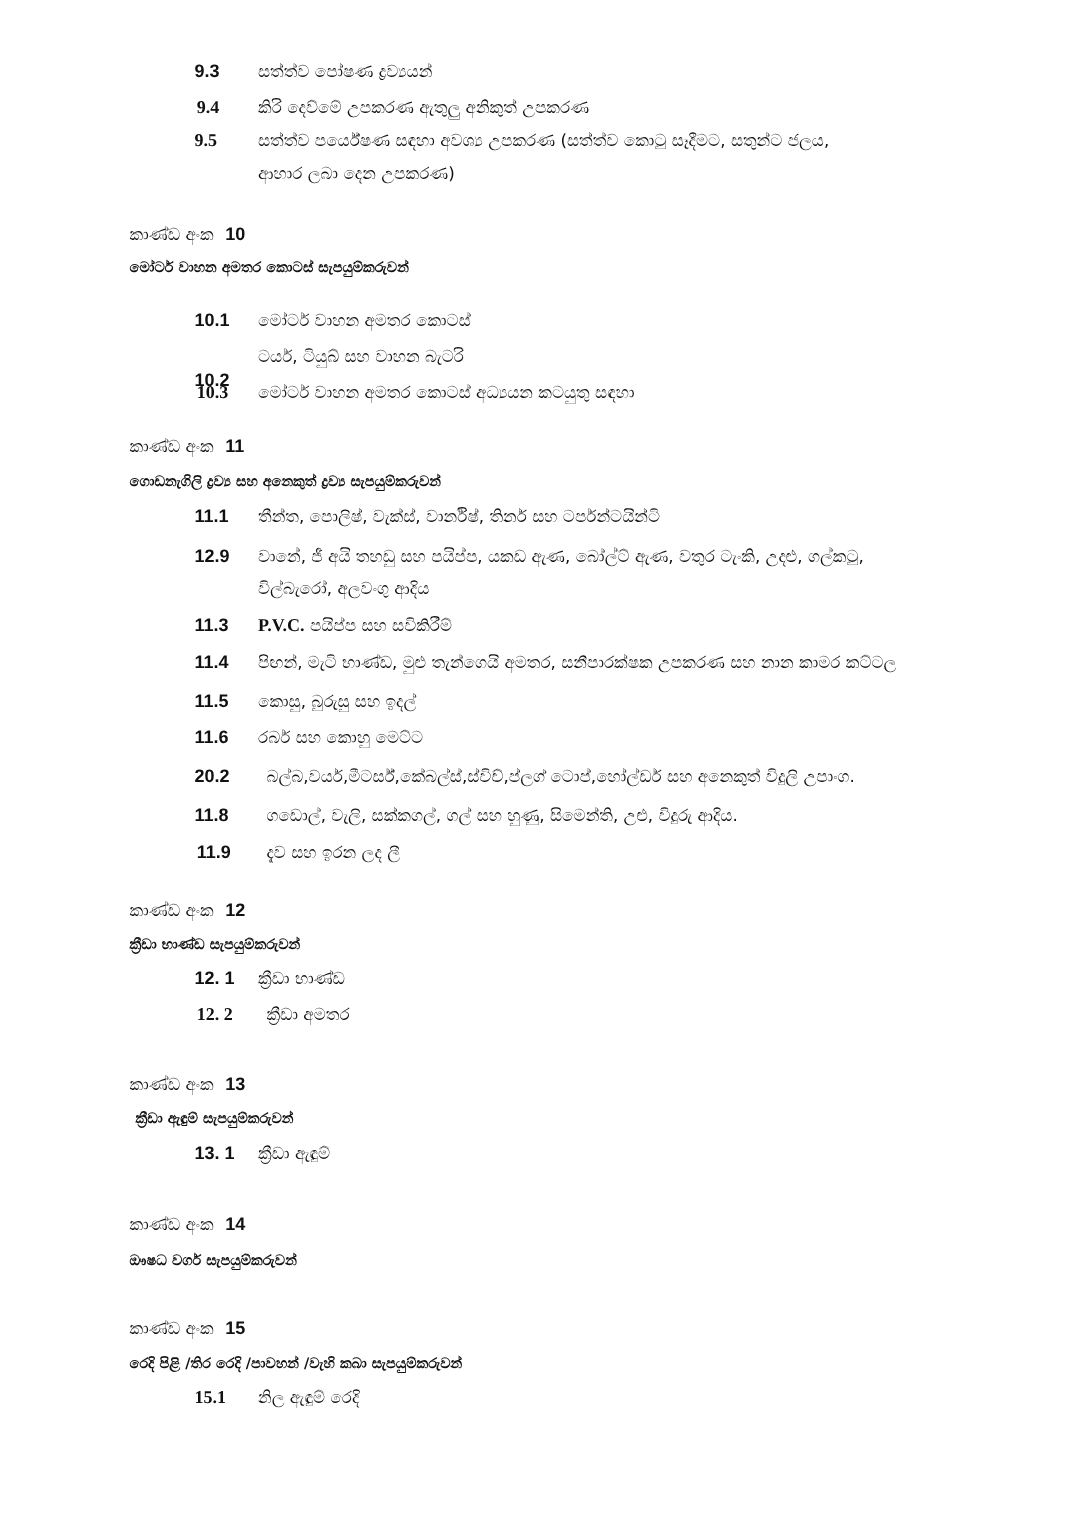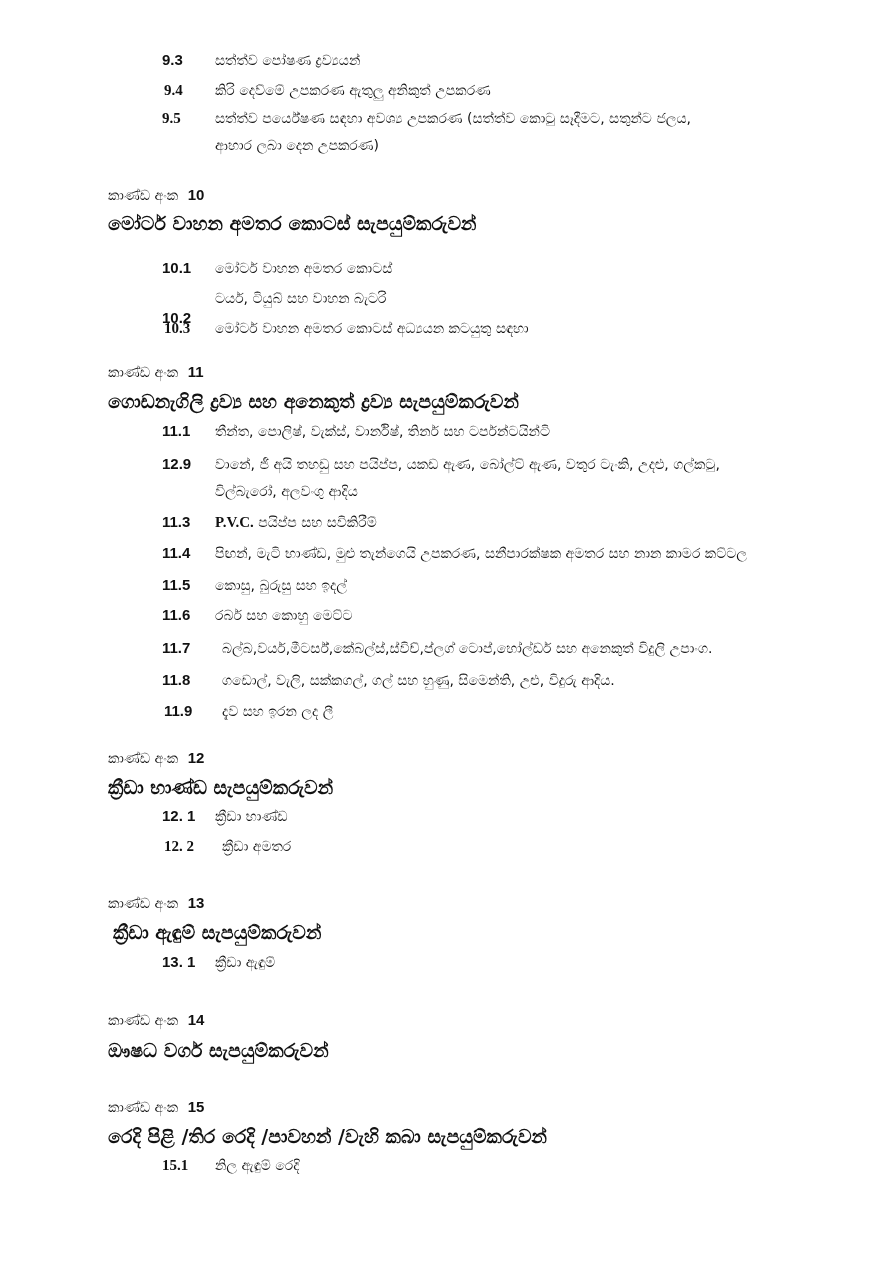--- a/index.html
+++ b/index.html
@@ -6,21 +6,21 @@
   body { width: 892px; height: 1262px; position: relative; overflow: hidden;
          font-family: "DejaVu Sans", sans-serif; color: #111; }
   .line { position: absolute; white-space: nowrap; font-size: 15px; line-height: 20px; }
   .num { position: absolute; white-space: nowrap; font-size: 15px; line-height: 20px; }
   .num.sans { font-family: "Liberation Sans", sans-serif; font-weight: bold; }
   .num.serif { font-family: "Liberation Serif", serif; font-weight: bold; font-size: 15px; }
   .txt { position: absolute; white-space: nowrap; font-size: 14px; line-height: 20px;
          font-family: "DejaVu Sans", sans-serif; }
   .cat-label { font-family: "DejaVu Sans", sans-serif; font-size: 14px; }
   .cat-num { font-family: "Liberation Sans", sans-serif; font-weight: bold; font-size: 15px; }
-  .heading { font-family: "DejaVu Sans", sans-serif; font-size: 19px; font-weight: bold; }
+  .heading { font-family: "DejaVu Sans", sans-serif; font-size: 12px; font-weight: bold; }
   .pvc { font-family: "Liberation Serif", serif; font-weight: bold; font-size: 15px; }
 </style>
 </head>
 <body>
 
 <div id="doc">
     <div class="num sans" style="left: 162px; top: 50px;">9.3</div>
     <div class="txt" style="left: 215px; top: 50px;"><span>සත්ත්ව පෝෂණ ද්‍රව්‍යයන්</span></div>
     <div class="num serif" style="left: 164px; top: 80px;">9.4</div>
     <div class="txt" style="left: 215px; top: 80px;"><span>කිරි දෙව්මේ උපකරණ ඇතුලු අනිකුත් උපකරණ</span></div>
@@ -38,26 +38,26 @@
     <div class="line" style="left: 108px; top: 362px;"><span class="cat-label">කාණ්ඩ අංක</span>&nbsp;&nbsp;<span class="cat-num">11</span></div>
     <div class="line heading" style="left: 108px; top: 391px;">ගොඩනැගිලි ද්‍රව්‍ය සහ අනෙකුත් ද්‍රව්‍ය  සැපයුම්කරුවන්</div>
     <div class="num sans" style="left: 162px; top: 421px;">11.1</div>
     <div class="txt" style="left: 215px; top: 421px;"><span>තීන්ත, පොලිෂ්, වැක්ස්, වාර්නිෂ්, තිනර් සහ ටර්පන්ටයින්ටි</span></div>
     <div class="num sans" style="left: 162px; top: 454px;">12.9</div>
     <div class="txt" style="left: 215px; top: 454px;"><span>වානේ, ජී අයි තහඩු සහ පයිප්ප, යකඩ ඇණ, බෝල්ට් ඇණ, වතුර ටැංකි, උදළු, ගල්කටු,</span></div>
     <div class="txt" style="left: 215px; top: 481px;"><span>විල්බැරෝ, අලවංගු ආදිය</span></div>
     <div class="num sans" style="left: 162px; top: 512px;">11.3</div>
     <div class="txt" style="left: 215px; top: 512px;"><span class="pvc">P.V.C.</span> <span>පයිප්ප සහ සවිකිරීම්</span></div>
     <div class="num sans" style="left: 162px; top: 543px; text-align: right;">11.4</div>
-    <div class="txt" style="left: 215px; top: 543px;"><span>පිඟන්, මැටි භාණ්ඩ, මුළු තැන්ගෙයි උපකරණ, සනීපාරක්ෂක අමතර සහ නාන කාමර කට්ටල</span></div>
+    <div class="txt" style="left: 215px; top: 543px;"><span>පිඟන්, මැටි භාණ්ඩ, මුළු තැන්ගෙයි අමතර, සනීපාරක්ෂක උපකරණ සහ නාන කාමර කට්ටල</span></div>
     <div class="num sans" style="left: 162px; top: 575px;">11.5</div>
     <div class="txt" style="left: 215px; top: 575px;"><span>කොසු, බුරුසු සහ ඉදල්</span></div>
     <div class="num sans" style="left: 162px; top: 605px;">11.6</div>
     <div class="txt" style="left: 215px; top: 605px;"><span>රබර් සහ කොහු මෙට්ට</span></div>
-    <div class="num sans" style="left: 162px; top: 638px;">11.7</div>
+    <div class="num sans" style="left: 162px; top: 638px;">20.2</div>
     <div class="txt" style="left: 222px; top: 638px;"><span>බල්බ,වයර්,මීටර්ස්,කේබල්ස්,ස්විච්,ප්ලග් ටොප්,හෝල්ඩර් සහ අනෙකුත් විදුලි උපාංග.</span></div>
     <div class="num sans" style="left: 162px; top: 670px;">11.8</div>
     <div class="txt" style="left: 222px; top: 670px;"><span>ගඩොල්, වැලි, සක්කගල්, ගල් සහ හුණු, සිමෙන්ති, උළු,  විදුරු ආදිය.</span></div>
     <div class="num sans" style="left: 164px; top: 701px;">11.9</div>
     <div class="txt" style="left: 222px; top: 701px;"><span>දැව සහ ඉරන ලද ලී</span></div>
     <div class="line" style="left: 108px; top: 748px;"><span class="cat-label">කාණ්ඩ අංක</span>&nbsp;&nbsp;<span class="cat-num">12</span></div>
     <div class="line heading" style="left: 108px; top: 777px;">ක්‍රීඩා භාණ්ඩ සැපයුම්කරුවන්</div>
     <div class="num sans" style="left: 162px; top: 806px;">12. 1</div>
     <div class="txt" style="left: 215px; top: 806px;"><span>ක්‍රීඩා භාණ්ඩ</span></div>
     <div class="num serif" style="left: 164px; top: 836px;">12.  2</div>

